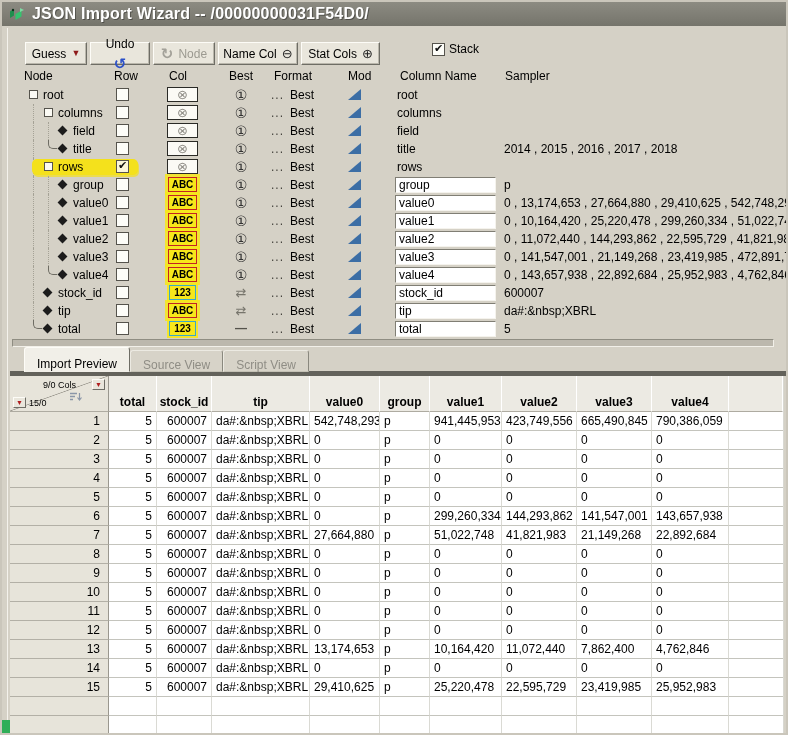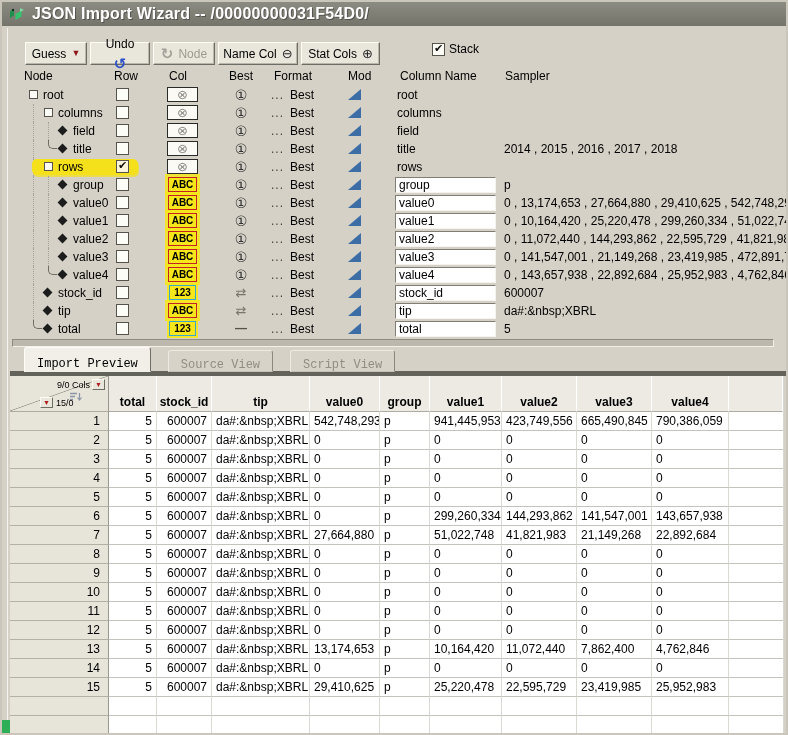--- a/index.html
+++ b/index.html
@@ -70,36 +70,36 @@
   .cname{left:395px;top:2px;white-space:nowrap;z-index:1;}
   .cname.editable{left:393px;top:1px;width:101px;height:16px;background:#fff;
       border:1px solid;border-color:#807e74 #f5f3ed #f5f3ed #807e74;padding:0 3px;line-height:14px;}
   .sampler{left:502px;top:2px;white-space:nowrap;z-index:1;}
   
   .hscroll{position:absolute;left:10px;right:12px;top:337px;height:8px;background:#bcb8ad;
       border:1px solid;border-color:#8f8d82 #f2f0e9 #f2f0e9 #8f8d82;}
   
   .tabs{position:absolute;left:22px;top:345px;height:25px;display:flex;align-items:flex-end;z-index:2;}
   .tab{height:22px;line-height:21px;padding:4px 12px;background:#d7d3c8;color:#8f8d85;
-      border:1px solid;border-color:#eceae2 #8a887e #c4c1b5 #eceae2;border-radius:3px 3px 0 0;margin-right:17px;font-family:Liberation Mono, monospace;}
+      border:1px solid;border-color:#eceae2 #8a887e #c4c1b5 #eceae2;border-radius:3px 3px 0 0;margin-right:0;}
   .tab.active{height:25px;line-height:24px;background:#f1efe8;color:#000;
       border-color:#fdfcf7 #6e6d65 #f1efe8 #fdfcf7;position:relative;z-index:3;}
   .darkbar{position:absolute;left:8px;right:0;top:369px;height:5px;background:#63625b;}
   
   .grid{position:absolute;left:8px;right:2px;top:374px;bottom:0;overflow:hidden;background:#fff;
       border-right:1px solid #d8d8d2;}
   .grow{display:grid;grid-template-columns:99px 48px 55px 98px 70px 50px 72px 75px 75px 77px 1fr;}
   .ghead{height:36px;}
   .ghead>div{background:#eceae3;border-right:1px solid #fff;border-bottom:1px solid #aeaba1;
       display:flex;align-items:flex-end;justify-content:center;font-weight:bold;padding-bottom:2px;}
   .ghead .gcorner{background:#e7e4da;position:relative;display:block;
       background-image:linear-gradient(to bottom right,transparent calc(50% - .7px),#9a978e,transparent calc(50% + .7px));
       border-right:1px solid #9a978e;}
-  .c-top{position:absolute;top:3px;right:3px;display:flex;align-items:center;gap:2px;font-size:9px;font-weight:normal;}
-  .c-bot{position:absolute;bottom:3px;left:3px;display:flex;align-items:center;gap:3px;font-size:9px;font-weight:normal;margin-left:27px;}
+  .c-top{position:absolute;top:3px;right:3px;display:flex;align-items:center;gap:16px;font-size:9px;font-weight:normal;}
+  .c-bot{position:absolute;bottom:3px;left:3px;display:flex;align-items:center;gap:3px;font-size:9px;font-weight:normal;}
   .c-sort{position:absolute;top:15px;right:26px;}
   .redbtn{display:inline-block;width:13px;height:11px;background:#e9e6dc;text-align:center;
       border:1px solid;border-color:#fdfcf7 #6e6d65 #6e6d65 #fdfcf7;
       color:#b01f1f;font-size:7px;line-height:9px;}
   .gbody>div{height:19px;line-height:18px;border-right:1px solid #dadad4;border-bottom:1px solid #c4c4bd;
       padding:0 4px;white-space:nowrap;overflow:hidden;background:#fff;}
   .gbody .gnum{background:#e7e4da;text-align:right;padding-right:8px;border-right:1px solid #9a978e;
       border-bottom:1px solid #b3b0a6;}
   .gbody .r{text-align:right;}
   .gfill{border-right:none !important;}

